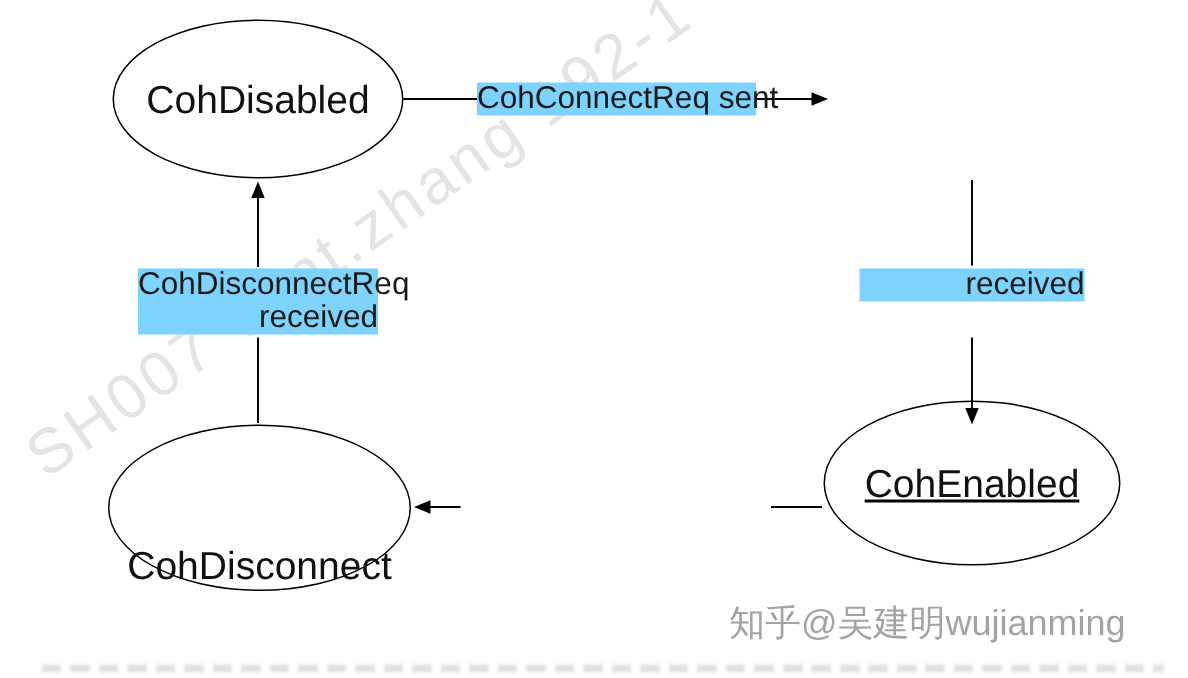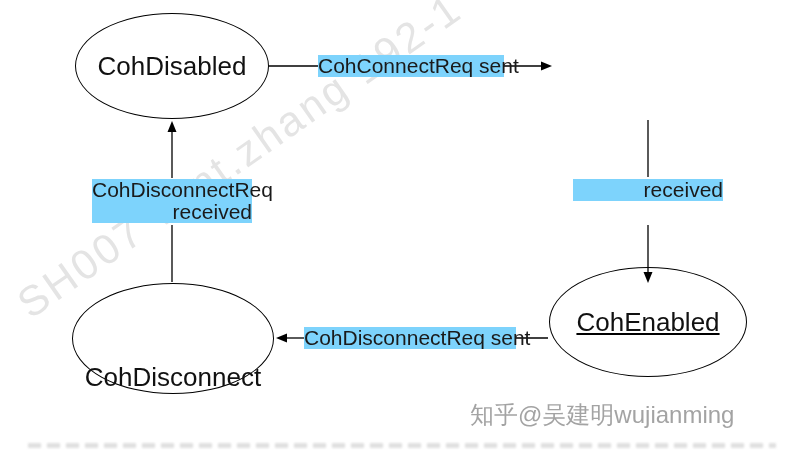--- a/index.html
+++ b/index.html
@@ -52,21 +52,21 @@
     left: 48px;
     top: 415px;
     font-size: 20px;
     font-weight: bold;
     color: #0d0d0d;
     z-index: 4;
     white-space: nowrap;
   }
   .wm-account {
     position: absolute;
-    left: 470px;
+    left: 486px;
     top: 399px;
     font-size: 24px;
     color: rgba(150, 150, 150, 0.88);
     z-index: 6;
     white-space: nowrap;
   }
   .wm-diagonal {
     position: absolute;
     left: -30px;
     top: 118px;
@@ -140,21 +140,20 @@
   <div class="state" style="left:549px; top:267px; width:198px; height:110px;text-decoration:underline;">
     <span class="state-label">CohEnabled</span>
   </div>
 
   <div class="edge-label" style="left:318px; top:55px; width:186px;">CohConnectReq sent</div>
 
   <div class="edge-label" style="left:573px; top:179px; width:150px;">
     <div>received</div>
   </div>
 
-  <div class="edge-label" style="left:304px; top:327px; width:212px;">CohDisconnectReq sent</div>
 
   <div class="edge-label" style="left:92px; top:179px; width:160px;">
     <div>CohDisconnectReq</div>
     <div>received</div>
   </div>
 
 
   <div class="wm-account">知乎@吴建明wujianming</div>
 
 </div>

